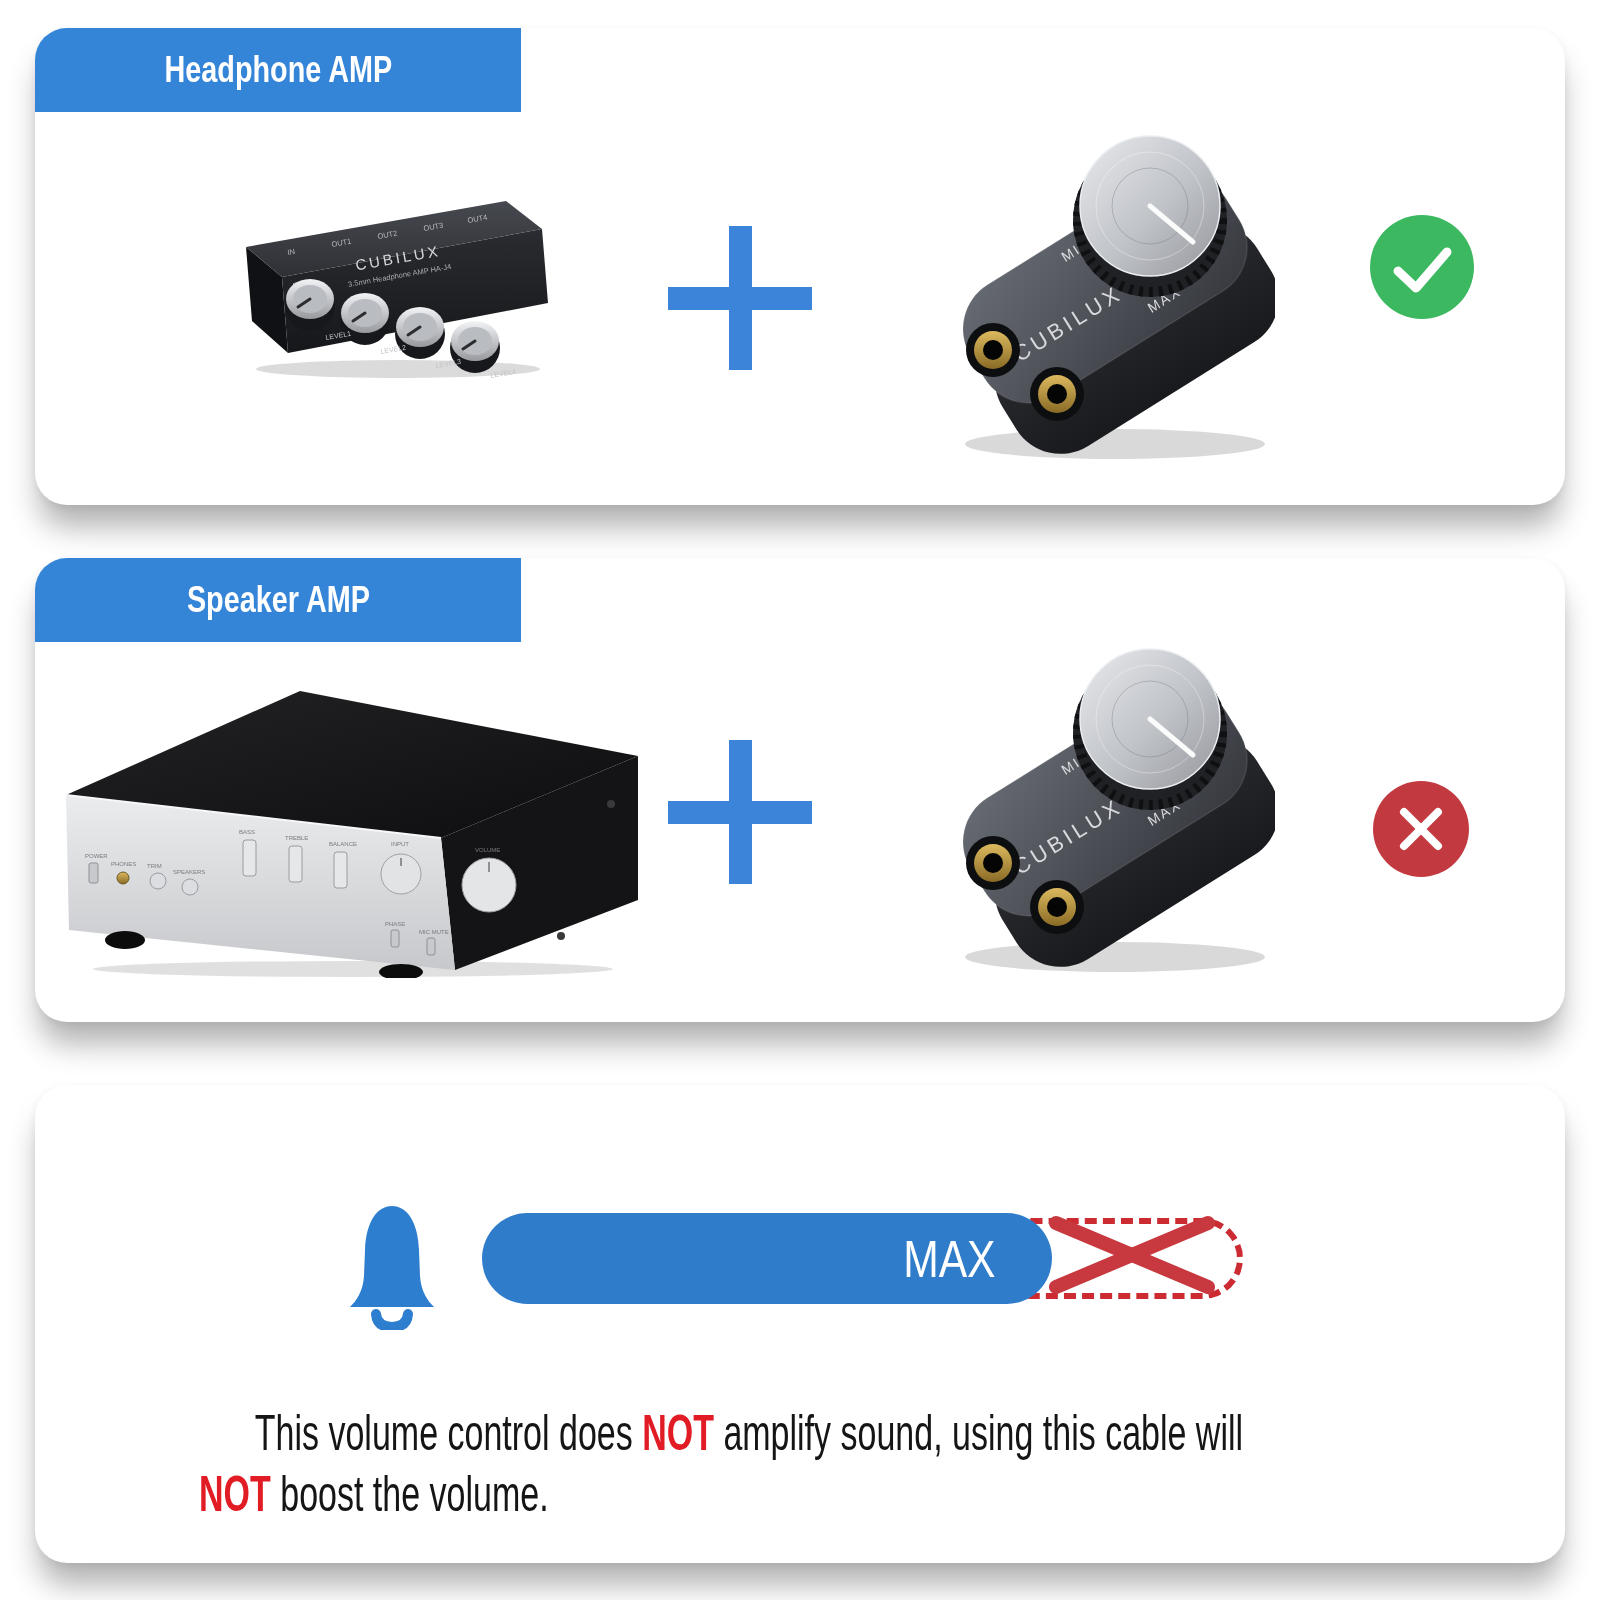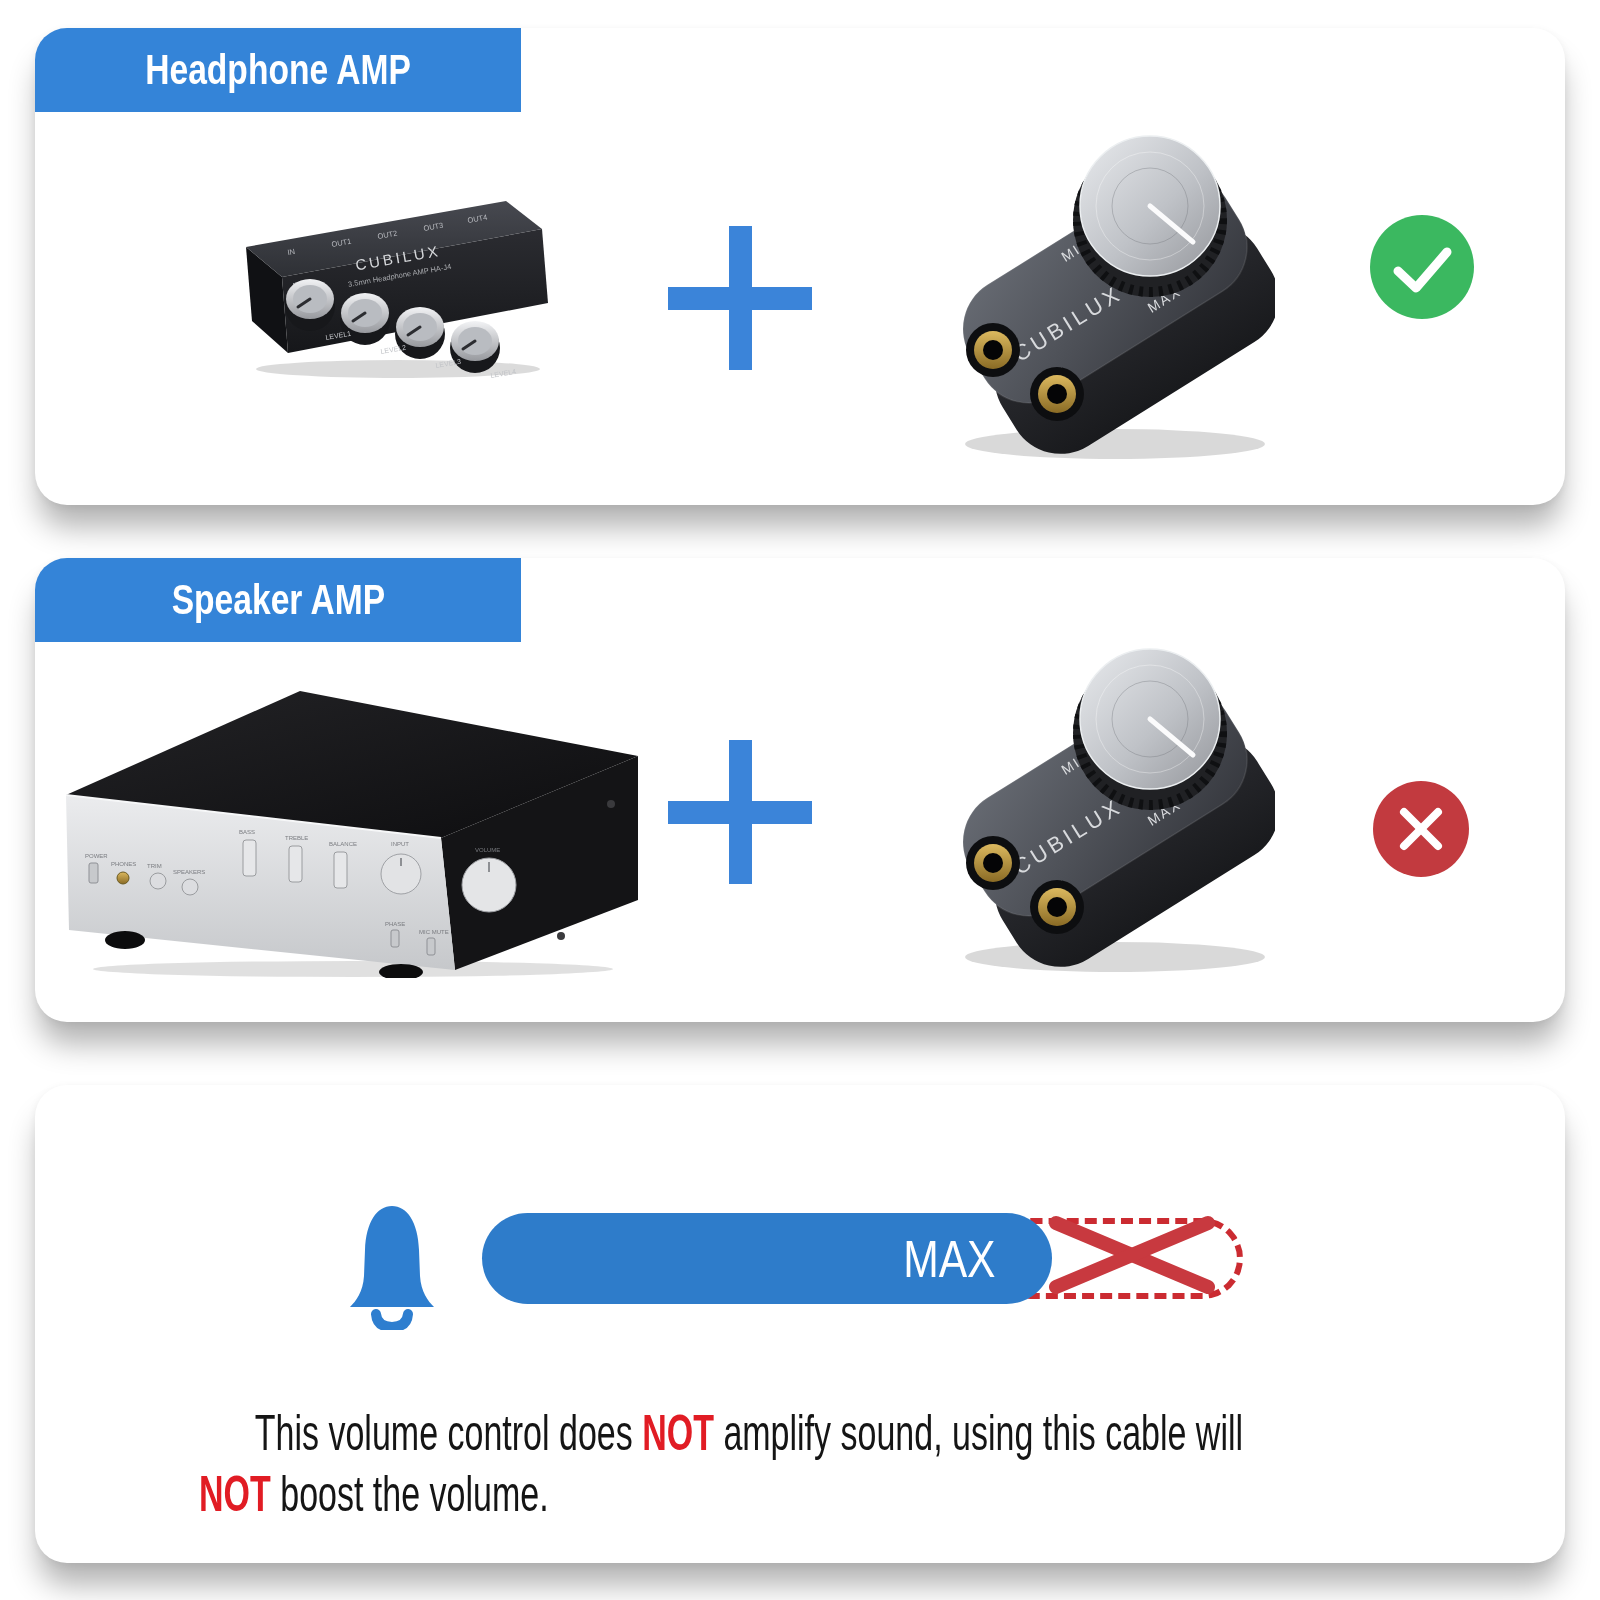--- a/index.html
+++ b/index.html
@@ -12,21 +12,21 @@
     position:absolute;left:35px;width:1530px;background:#ffffff;
     border-radius:32px;
     box-shadow:0 26px 30px -4px rgba(0,0,0,.30), 0 2px 8px rgba(0,0,0,.06);
   }
   #card-headphone{top:28px;height:477px;}
   #card-speaker{top:558px;height:464px;text-align:right;}
   #card-warning{top:1085px;height:478px;}
   .banner{
     position:absolute;left:0;top:0;width:486px;height:84px;
     background:#3484d8;border-radius:32px 0 0 0;
-    color:#ffffff;font-size:42px;font-weight:700;
+    color:#ffffff;font-size:36px;font-weight:700;
     display:flex;align-items:center;justify-content:center;
   }
   .banner span{display:inline-block;transform:scaleX(.8);}
   .abs{position:absolute;}
   
   .plus{position:absolute;width:144px;height:144px;}
   .plus .bar-h{position:absolute;left:0;top:61px;width:144px;height:23px;background:#3b84d9;}
   .plus .bar-v{position:absolute;left:61px;top:0;width:23px;height:144px;background:#3b84d9;}
   
   .pill{

